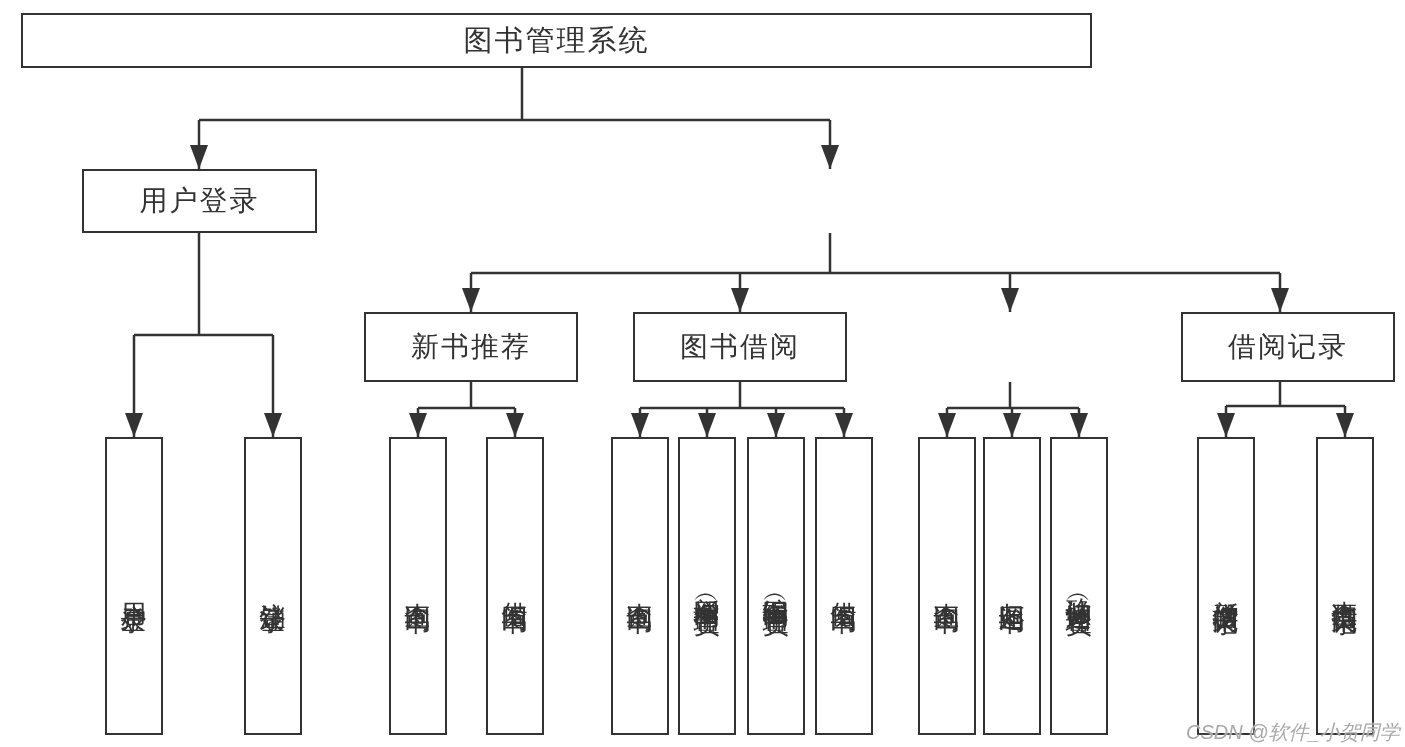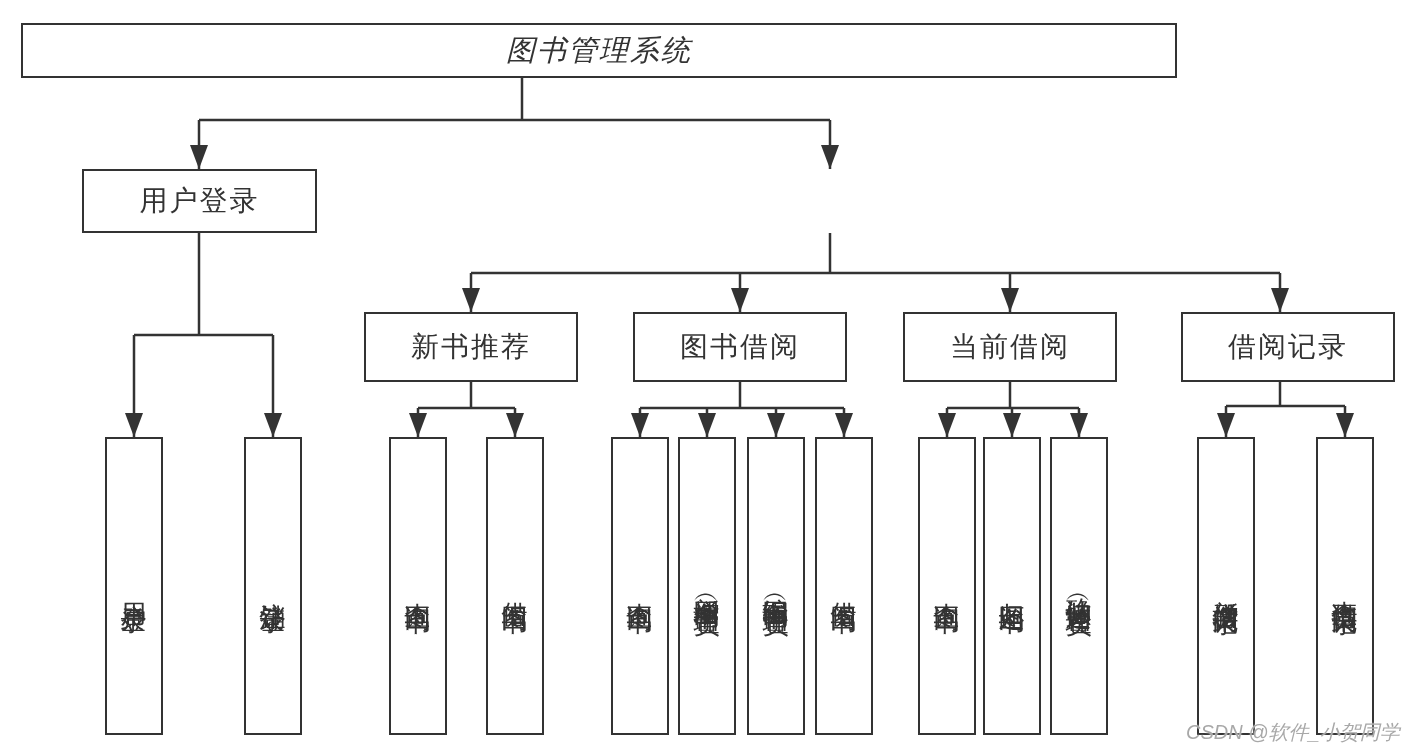--- a/index.html
+++ b/index.html
@@ -90,27 +90,26 @@
     <line x1="947" y1="408" x2="947" y2="437" marker-end="url(#arrow)"></line>
     <line x1="1012" y1="408" x2="1012" y2="437" marker-end="url(#arrow)"></line>
     <line x1="1079" y1="408" x2="1079" y2="437" marker-end="url(#arrow)"></line>
 
     <line x1="1280" y1="382" x2="1280" y2="406"></line>
     <line x1="1226" y1="406" x2="1345" y2="406"></line>
     <line x1="1226" y1="406" x2="1226" y2="437" marker-end="url(#arrow)"></line>
     <line x1="1345" y1="406" x2="1345" y2="437" marker-end="url(#arrow)"></line>
   </svg>
 
-  <div class="box h title" style="left:21px; top:23px; width:1156px; height:55px;font-style:italic;">图书管理系统</div>
+  <div class="box h title" style="left:21px; top:13px; width:1071px; height:55px;">图书管理系统</div>
 
   <div class="box h" style="left:82px; top:169px; width:235px; height:64px;">用户登录</div>
 
   <div class="box h" style="left:633px; top:312px; width:214px; height:70px;">图书借阅</div>
   <div class="box h" style="left:364px; top:312px; width:214px; height:70px;">新书推荐</div>
-  <div class="box h" style="left:903px; top:312px; width:214px; height:70px;">当前借阅</div>
   <div class="box h" style="left:1173px; top:312px; width:214px; height:70px;margin-left:8px;">借阅记录</div>
 
   <div class="box v" style="left:105px; top:437px; width:58px; height:298px;">用户登录</div>
   <div class="box v" style="left:244px; top:437px; width:58px; height:298px;">注销登录</div>
 
   <div class="box v" style="left:389px; top:437px; width:58px; height:298px;">查询图书</div>
   <div class="box v" style="left:486px; top:437px; width:58px; height:298px;">借阅图书</div>
 
   <div class="box v" style="left:611px; top:437px; width:58px; height:298px;">查询图书</div>
   <div class="box v" style="left:678px; top:437px; width:58px; height:298px;">新增图书（管理员）</div>

